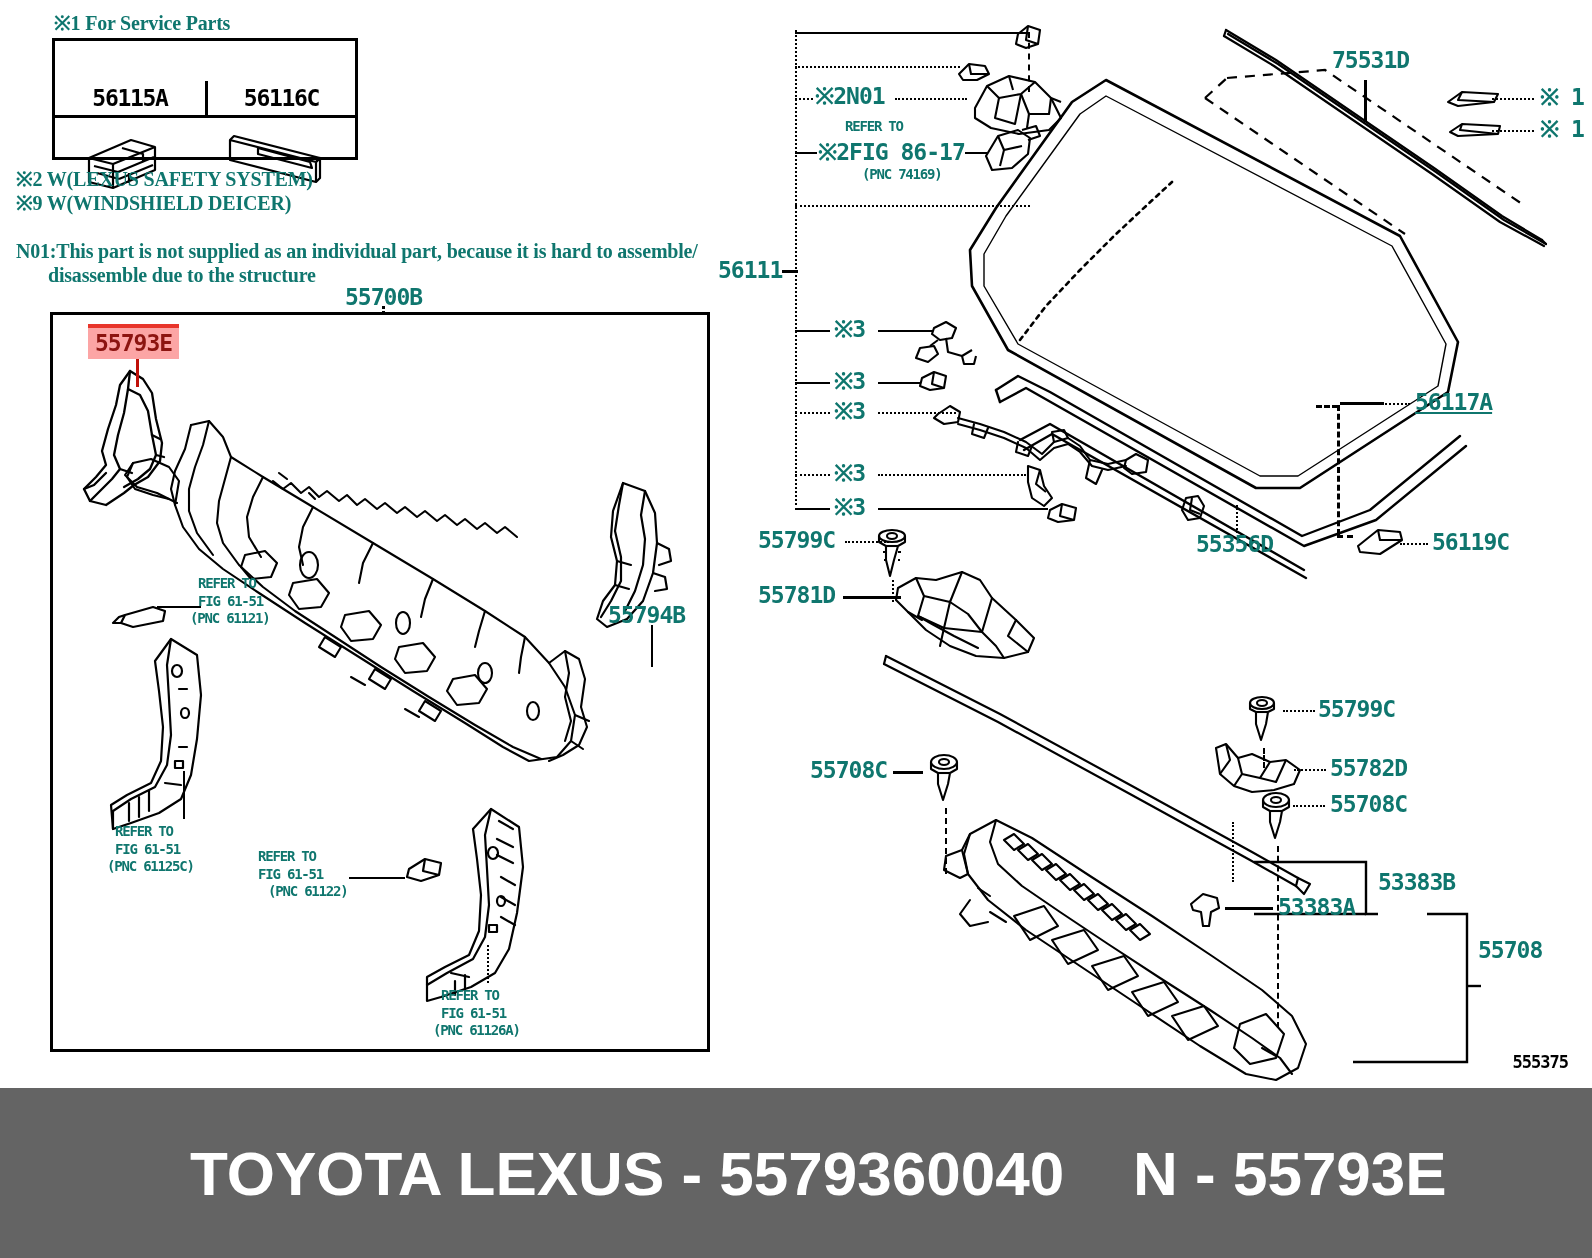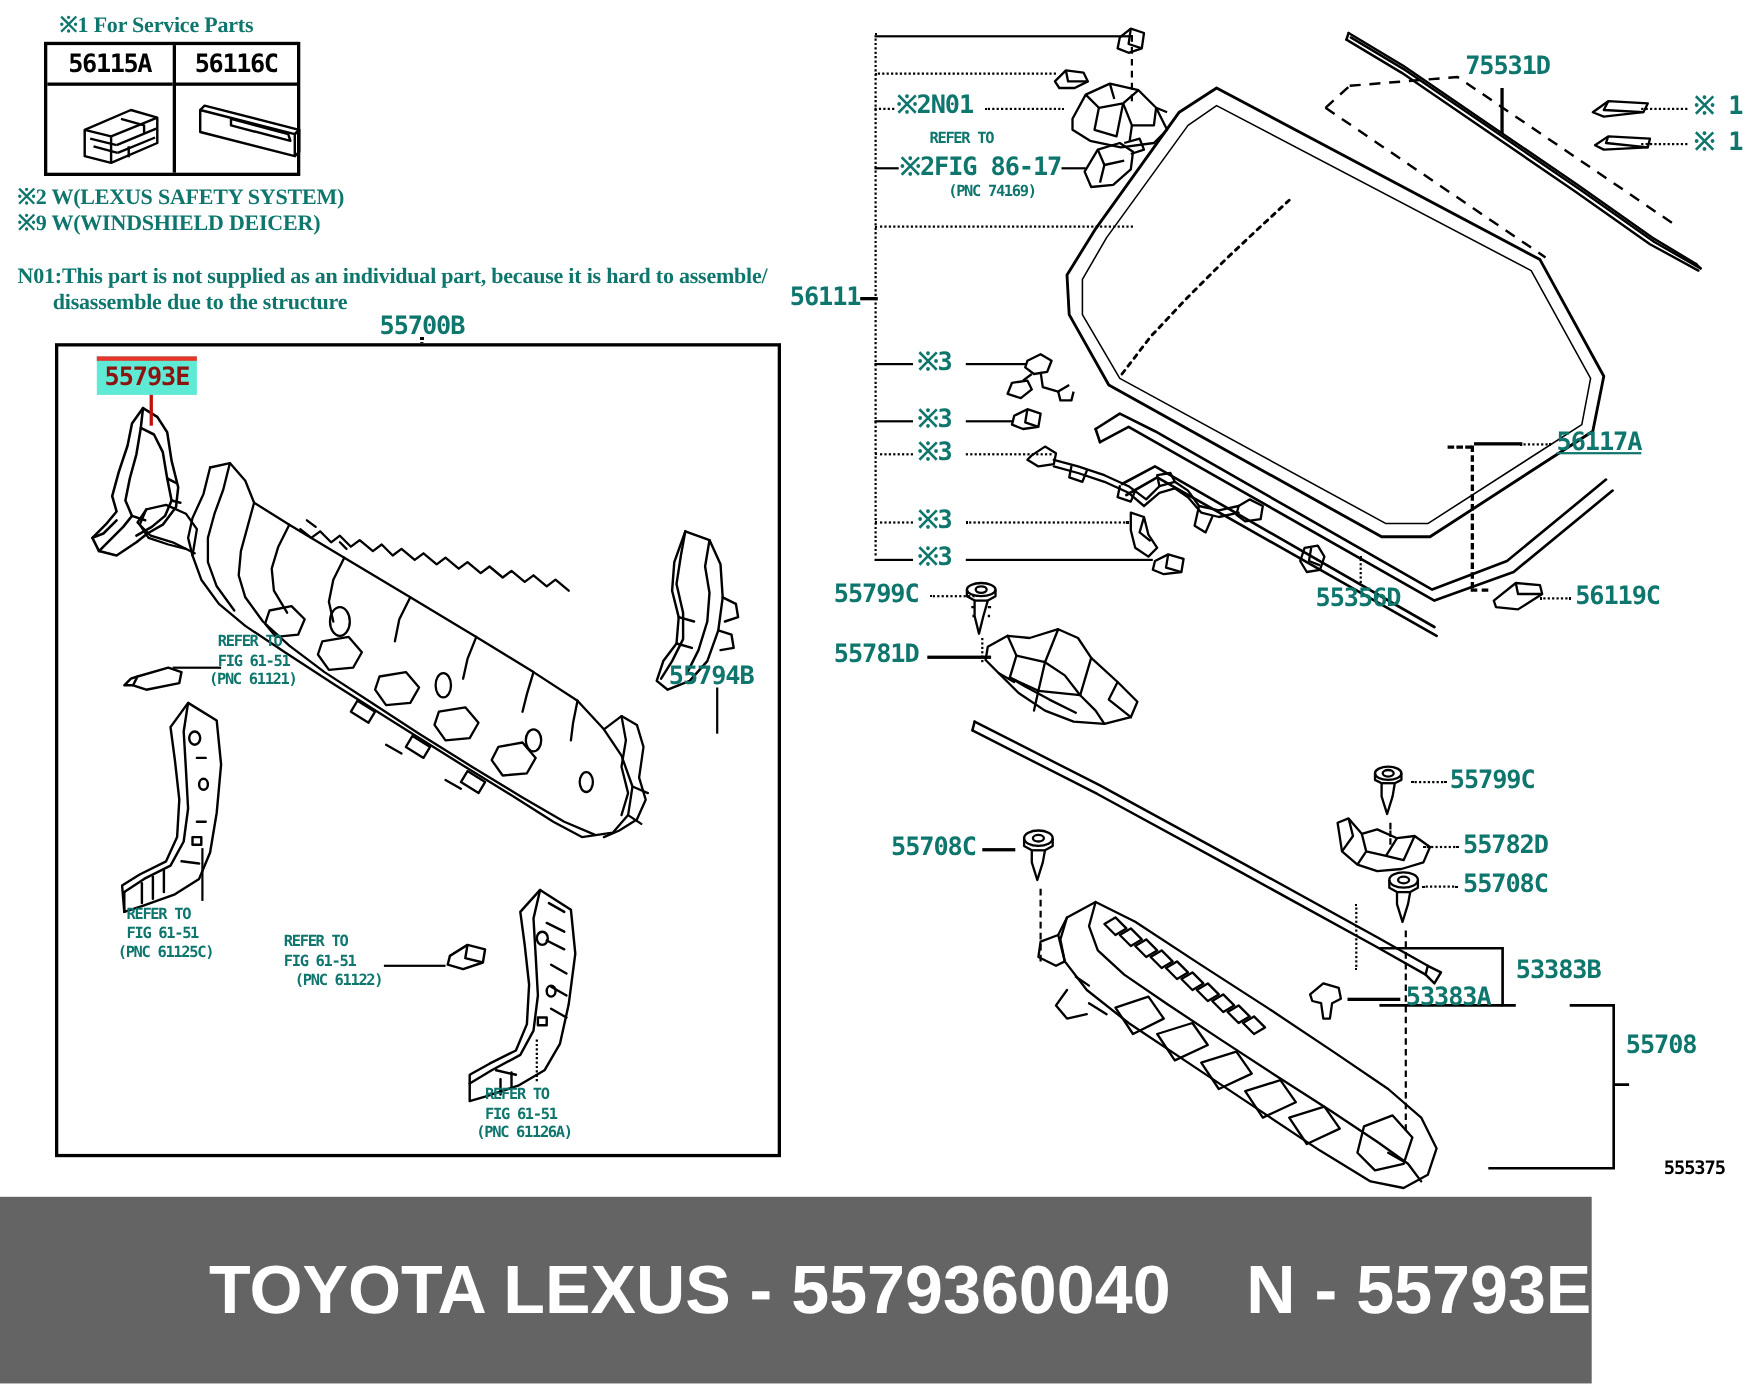--- a/index.html
+++ b/index.html
@@ -38,25 +38,26 @@
     white-space: nowrap;
   }
   .refer {
     font-size: 14px;
     letter-spacing: -1.2px;
     line-height: 1.25;
   }
   
   #svc-table {
     position: absolute;
-    left: 40px; top: 38px;
-    width: 233px; height: 122px;
+    left: 52px; top: 38px;
+    width: 306px; height: 122px;
     border: 3px solid #000;
     box-sizing: border-box;
     display: flex;
+    align-items: center;
   }
   #svc-table .col {
     flex: 1 1 50%;
     box-sizing: border-box;
     display: flex;
     flex-direction: column;
   }
   #svc-table .col + .col { border-left: 3px solid #000; }
   #svc-table .hd {
     height: 34px;
@@ -75,21 +76,21 @@
     width: 660px; height: 740px;
     border: 3px solid #000;
     box-sizing: border-box;
     background: #fff;
   }
   
   #hl-55793e {
     position: absolute;
     left: 88px; top: 324px;
     padding: 2px 7px 3px 7px;
-    background: #5eead4;
+    background: #fca5a5;
     border-top: 4px solid #E8352B;
     color: #8C1410;
     font-family: "DejaVu Sans Mono", "Liberation Mono", monospace;
     font-weight: bold;
     font-size: 23px;
     letter-spacing: -1px;
     z-index: 6;
   }
   .leader-v { position:absolute; width:3px; background:#000; }
   .leader-h { position:absolute; height:3px; background:#000; }
@@ -107,21 +108,21 @@
     border-left: 3px dotted #000;
   }
   .dashline-h {
     position:absolute; height:0;
     border-top: 3px dashed #000;
   }
   
   #footer {
     position: absolute;
     left: 0; bottom: 0;
-    width: 1447px; height: 170px;
+    width: 1592px; height: 170px;
     background: #646464;
     display: flex;
     align-items: center;
   }
   #footer-text {
     margin-left: 190px;
     color: #ffffff;
     font-family: "Liberation Sans", sans-serif;
     font-weight: bold;
     font-size: 62px;

